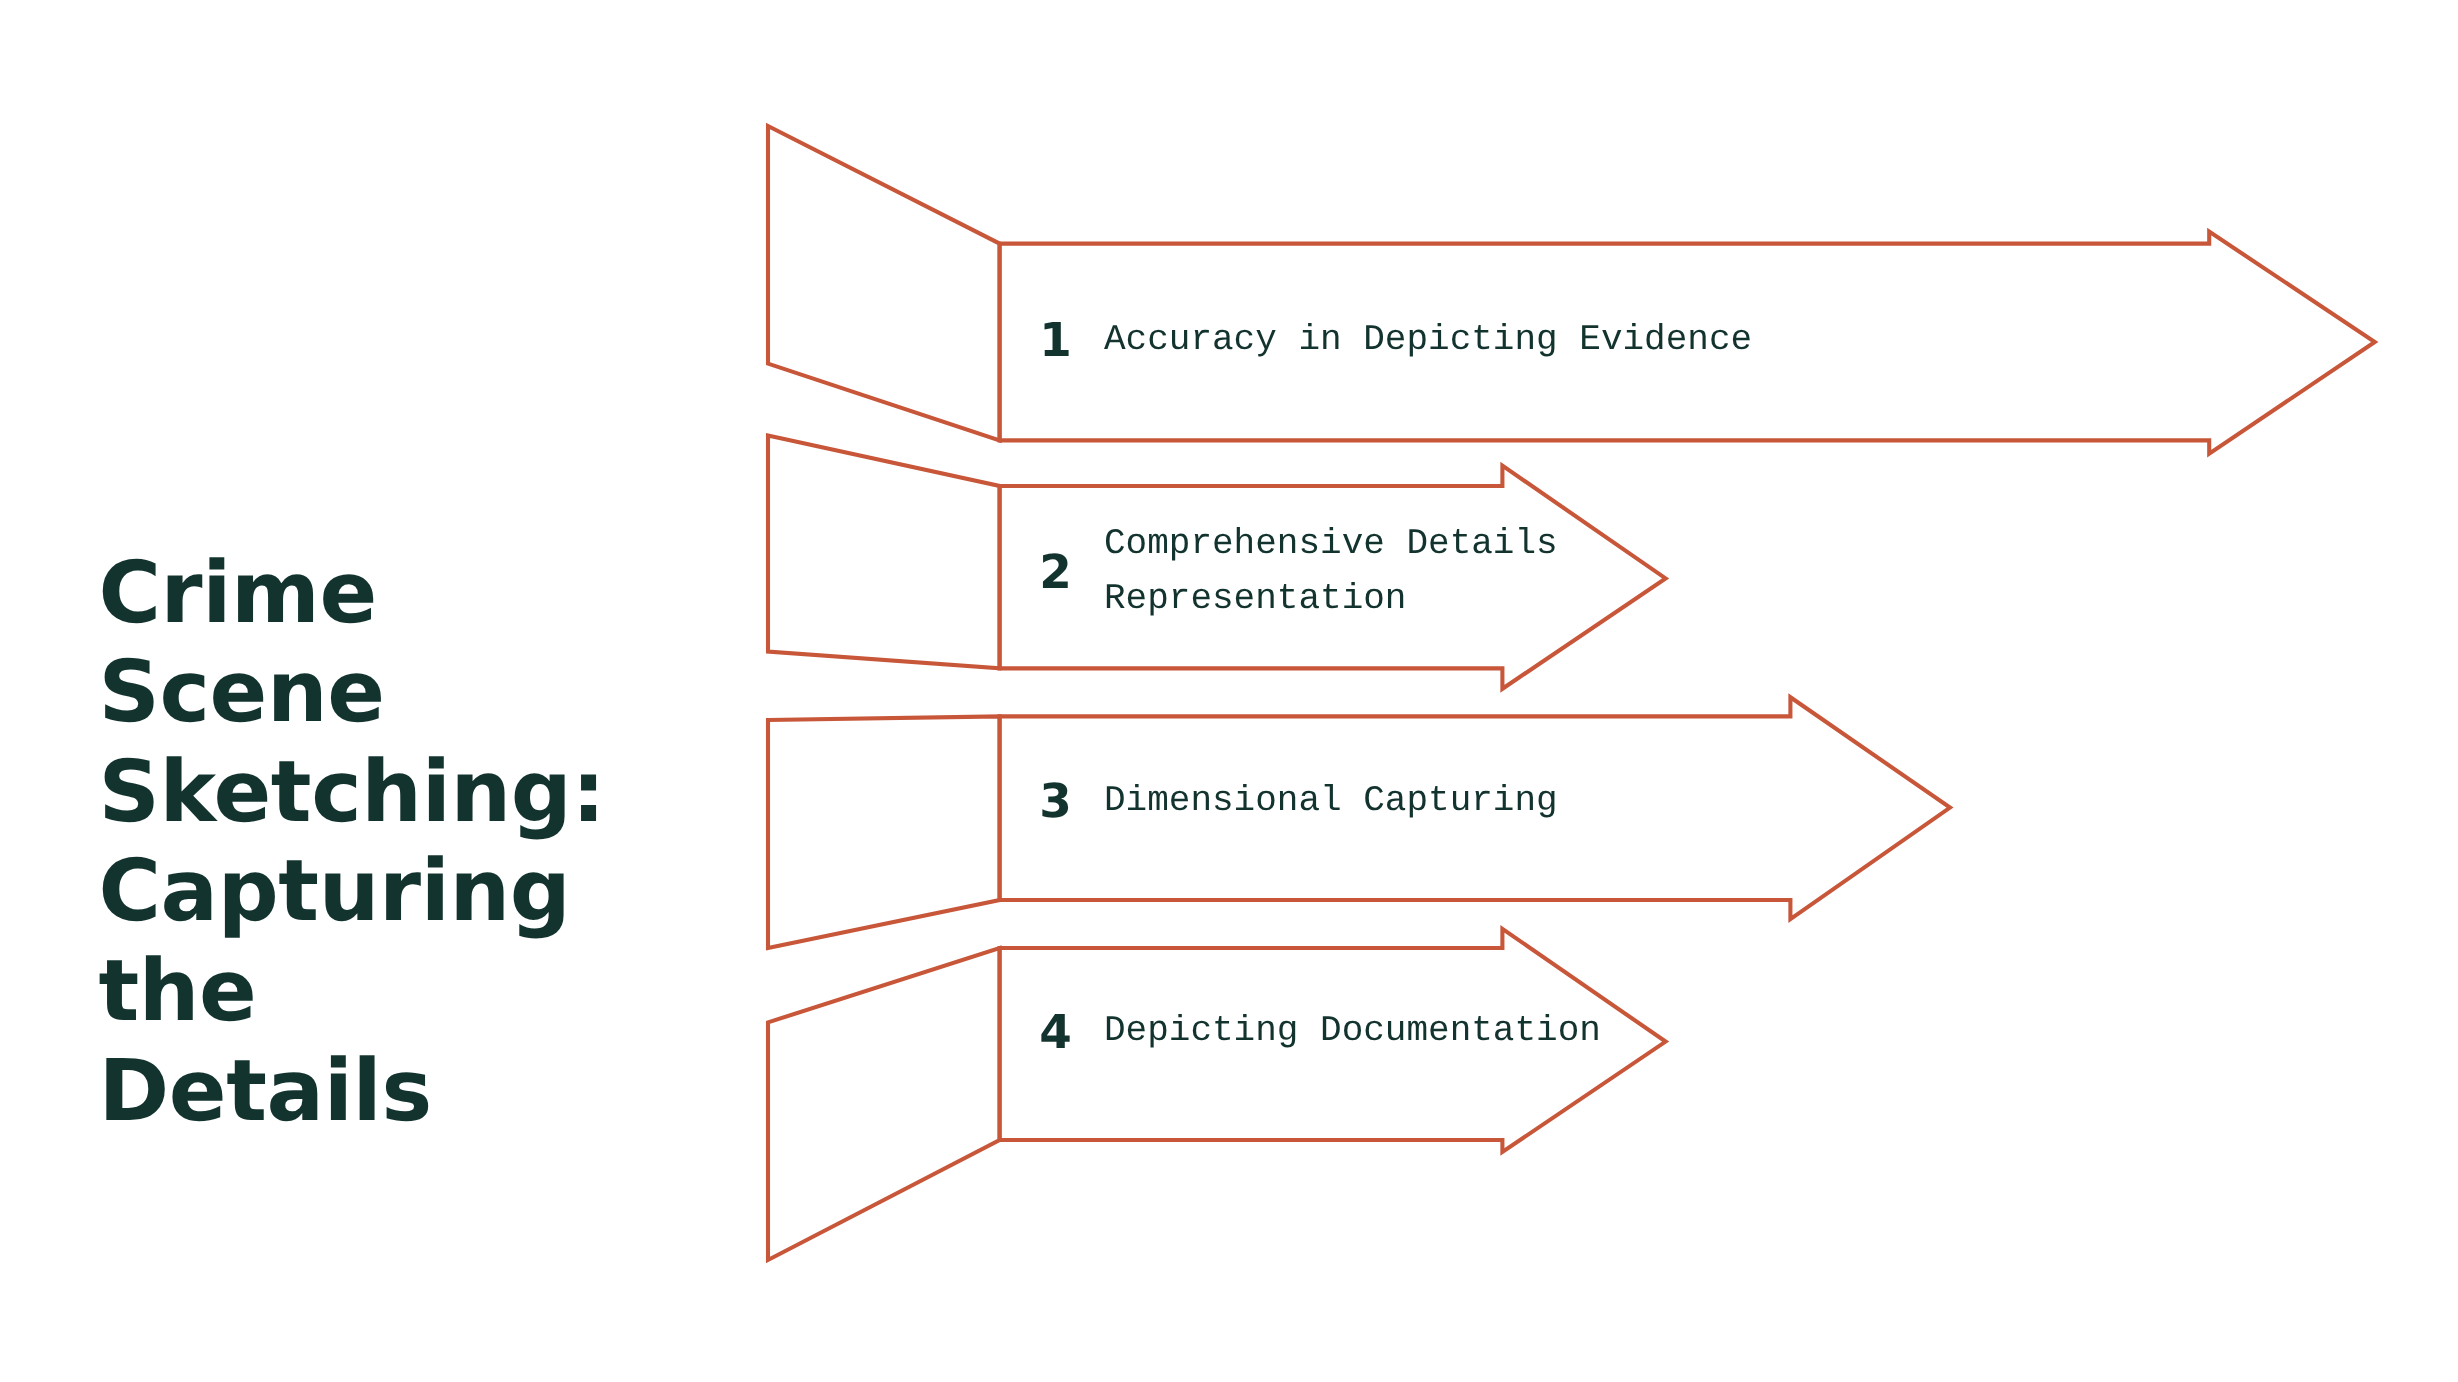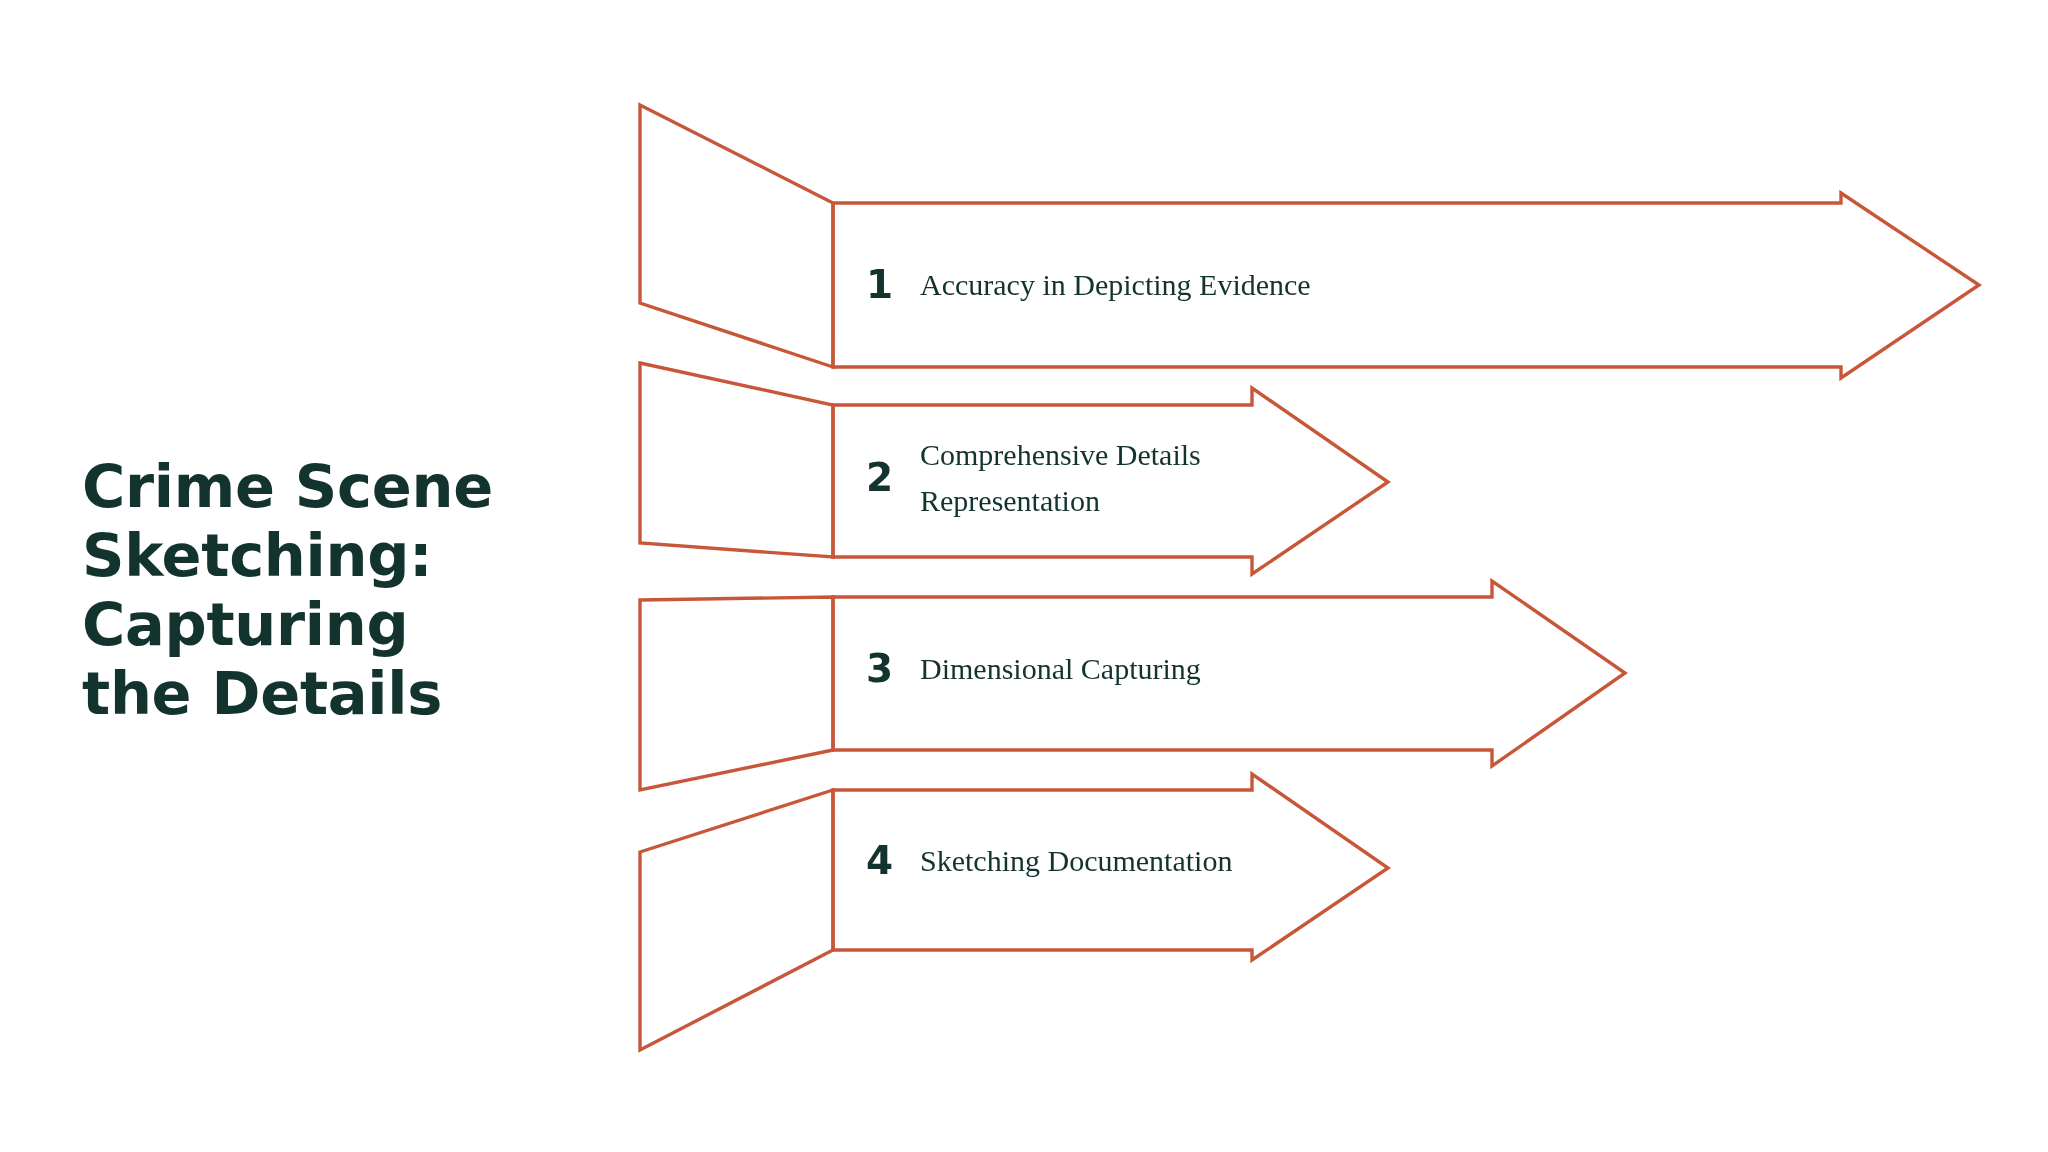--- a/index.html
+++ b/index.html
@@ -28,21 +28,21 @@
   #title-block {
     position: absolute;
     left: 82px;
     top: 452px;
     width: 430px;
   }
   #page-title {
     margin: 0;
     font-family: "DejaVu Sans", "Liberation Sans", sans-serif;
     font-weight: 700;
-    font-size: 59px;
+    font-size: 71px;
     line-height: 1.17;
     letter-spacing: -0.3px;
     color: #13332E;
     white-space: pre-line;
   }
 
   
   #arrow-svg {
     position: absolute;
     left: 0;
@@ -70,21 +70,21 @@
   .row-number {
     font-family: "DejaVu Sans", "Liberation Sans", sans-serif;
     font-weight: 700;
     font-size: 39px;
     color: #13332E;
     width: 54px;
     flex: 0 0 54px;
     text-align: left;
   }
   .row-label {
-    font-family: Liberation Serif, serif;
+    font-family: Liberation Mono, monospace;
     font-weight: 400;
     font-size: 30px;
     line-height: 1.52;
     color: #13332E;
     white-space: pre-line;
   }
 
   #row-text-1 { left: 866px; top: 262px; }
   #row-text-2 { left: 866px; top: 432px; }
   #row-text-3 { left: 866px; top: 646px; }
@@ -153,16 +153,16 @@
 Representation</span>
   </div>
 
   <div class="row-text" id="row-text-3">
     <span class="row-number">3</span>
     <span class="row-label">Dimensional Capturing</span>
   </div>
 
   <div class="row-text" id="row-text-4">
     <span class="row-number">4</span>
-    <span class="row-label">Sketching Documentation</span>
+    <span class="row-label">Depicting Documentation</span>
   </div>
 
 </div>
 
 </body></html>

